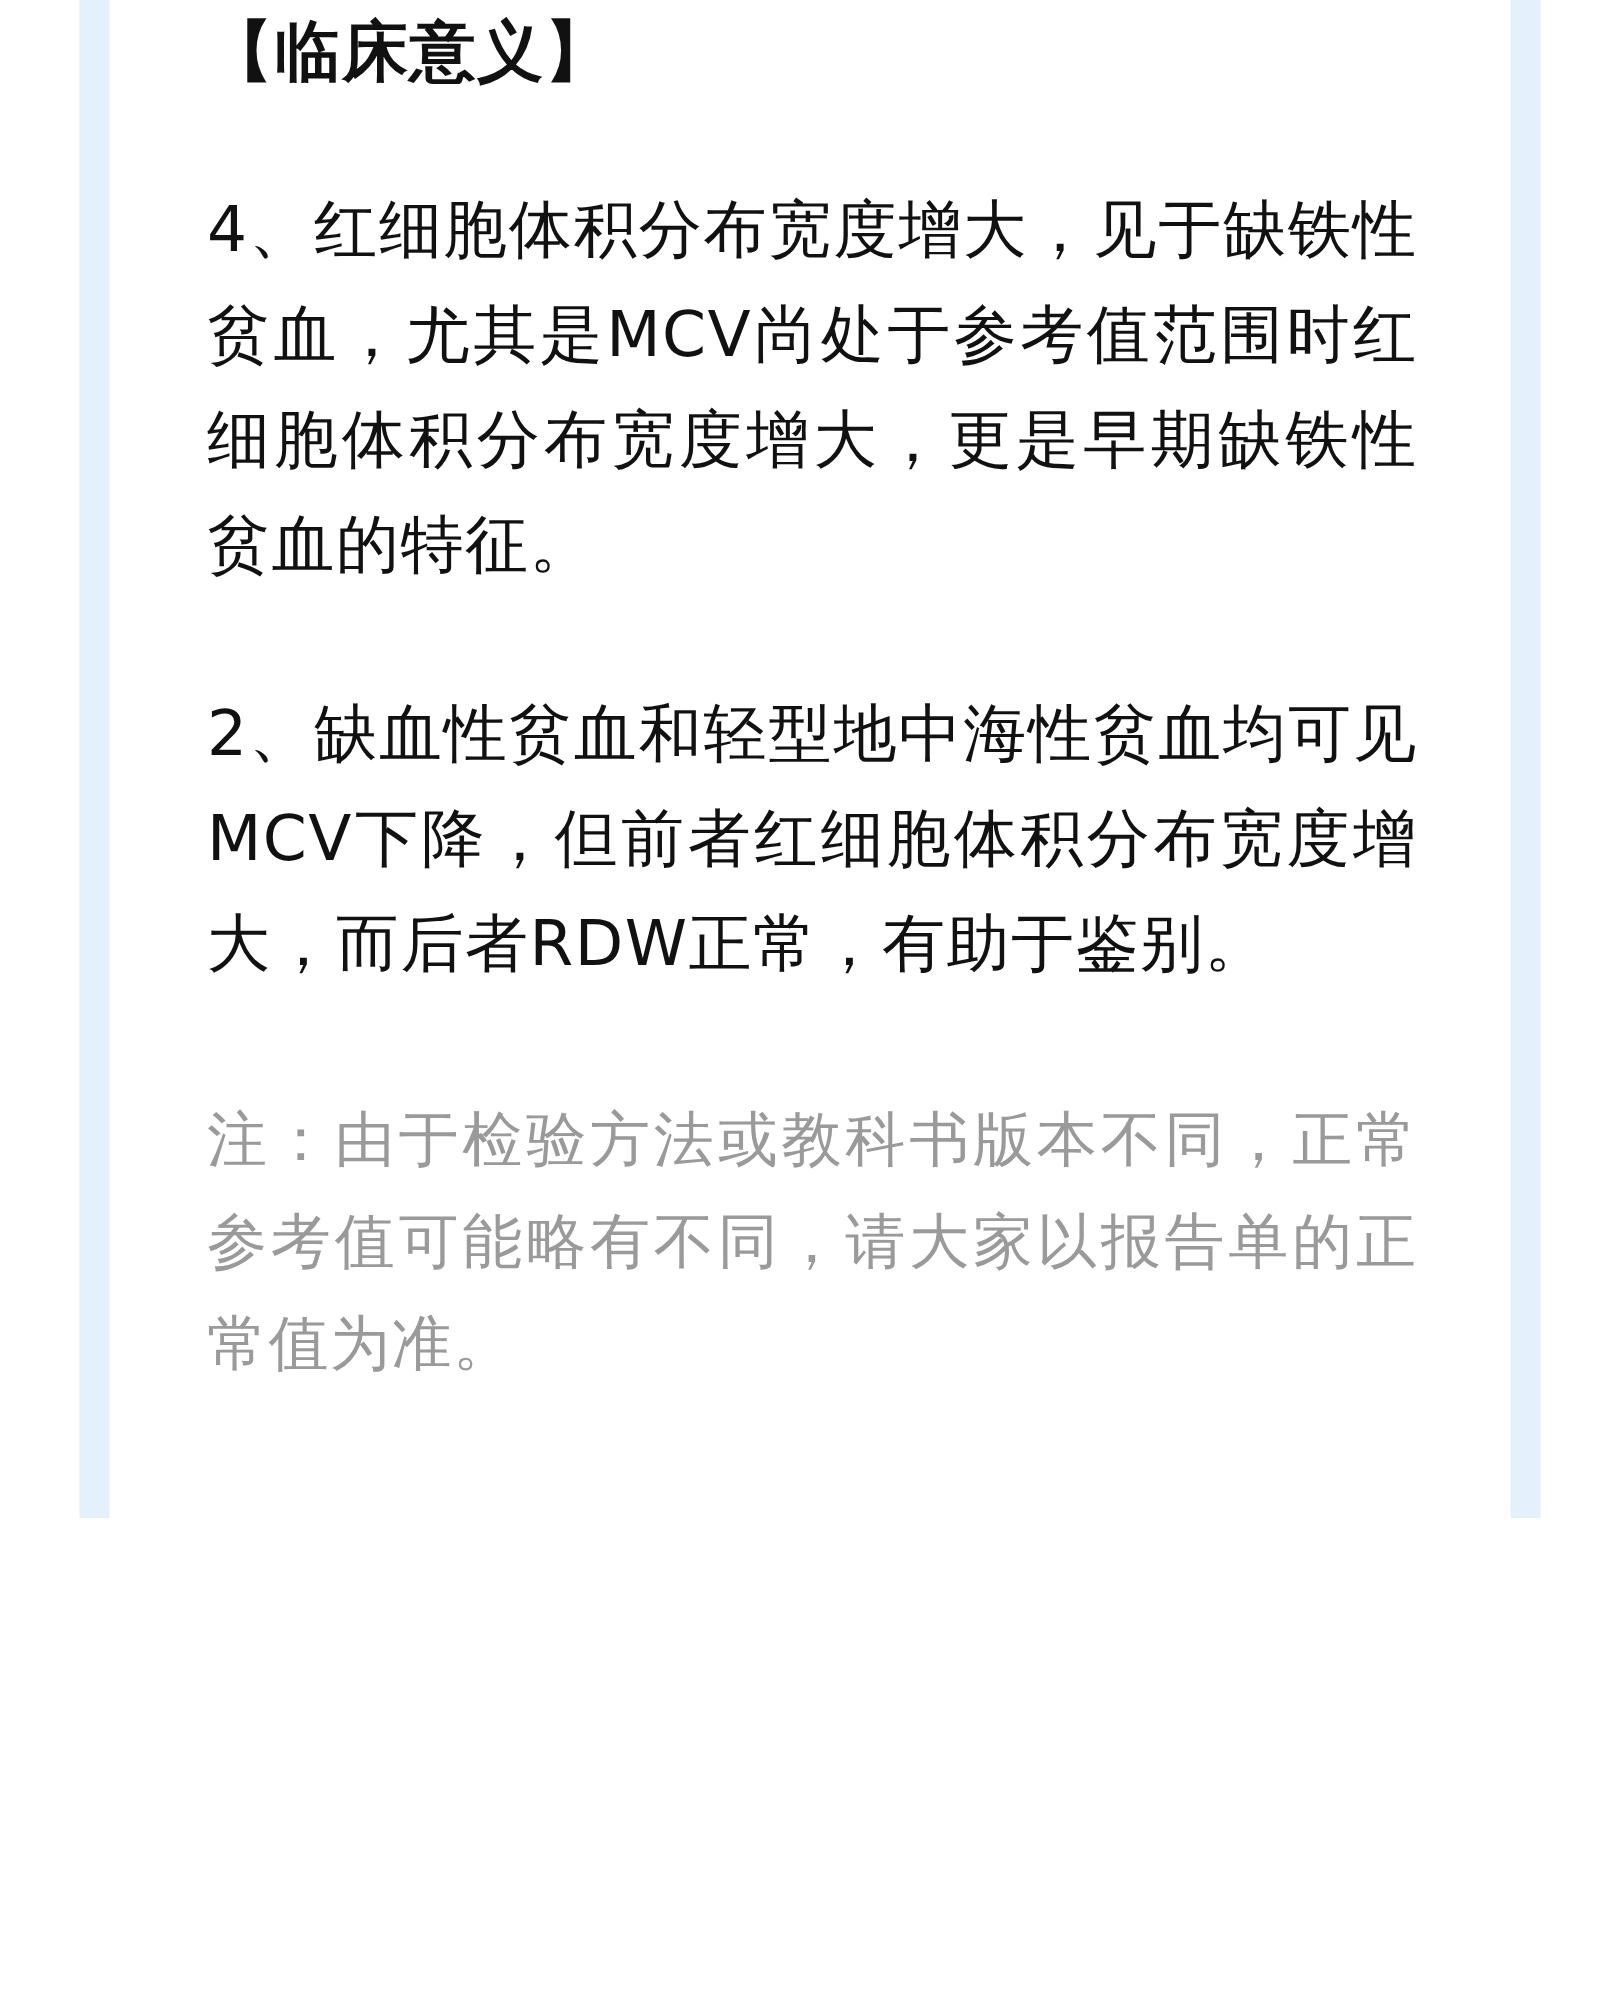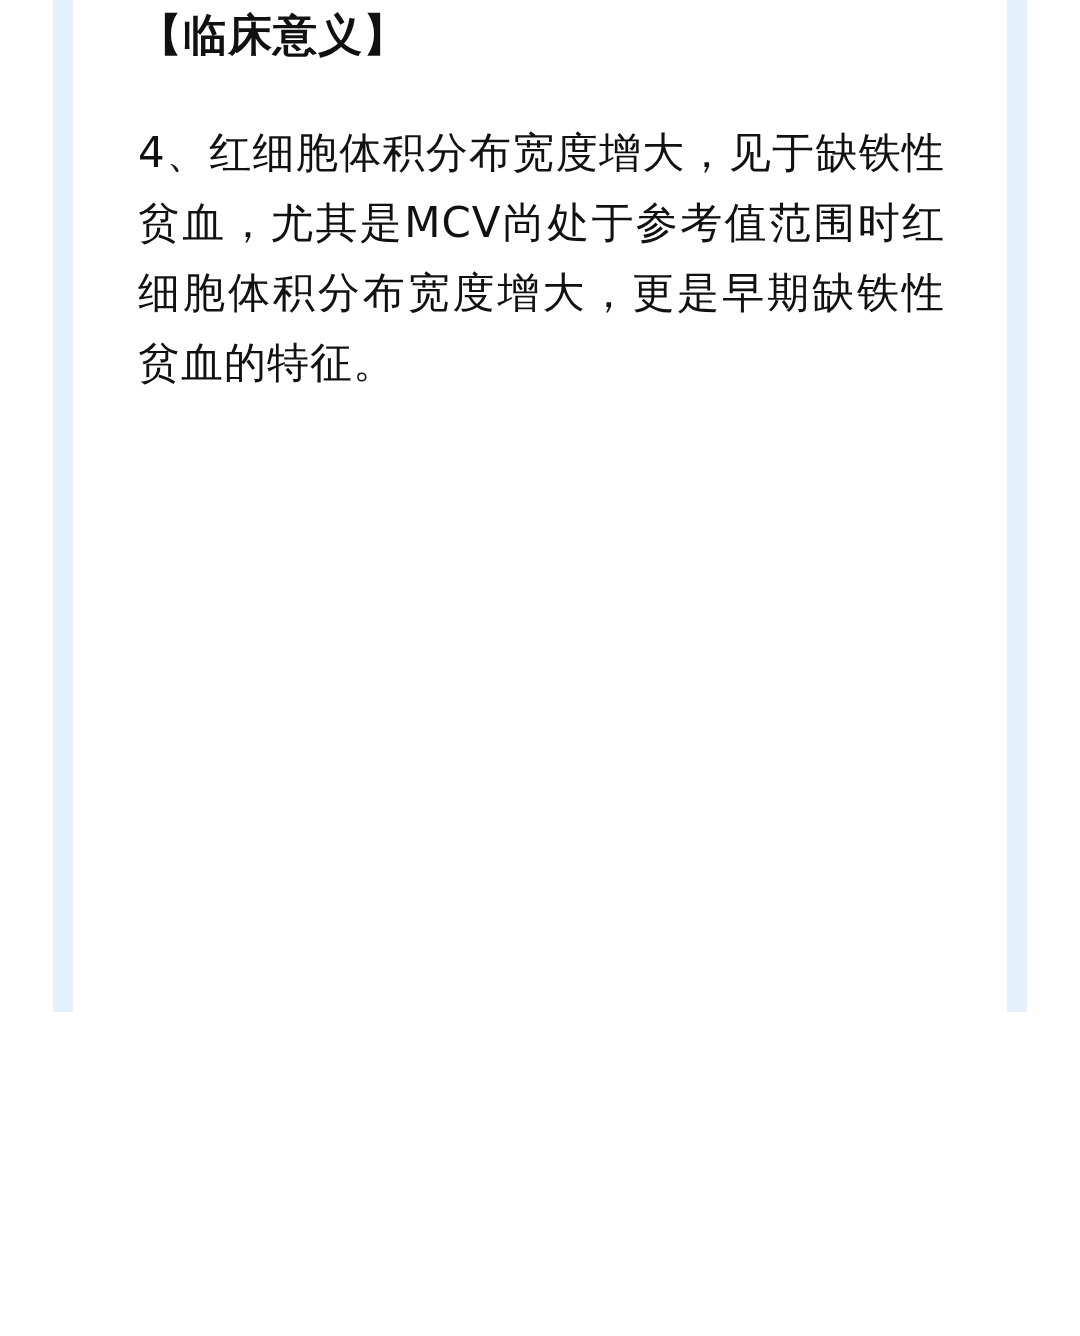--- a/index.html
+++ b/index.html
@@ -63,16 +63,18 @@
 
 <div class="page">
   <div class="accent-strip left"></div>
   <div class="accent-strip right"></div>
 
   <div class="content">
     <h1 class="article-title">【临床意义】</h1>
 
     <p class="para">4、红细胞体积分布宽度增大，见于缺铁性贫血，尤其是MCV尚处于参考值范围时红细胞体积分布宽度增大，更是早期缺铁性贫血的特征。</p>
 
+    <p class="para">2、缺血性贫血和轻型地中海性贫血均可见MCV下降，但前者红细胞体积分布宽度增大，而后者RDW正常，有助于鉴别。</p>
 
 
+    <p class="note">注：由于检验方法或教科书版本不同，正常参考值可能略有不同，请大家以报告单的正常值为准。</p>
   </div>
 </div>
 
 </body></html>

